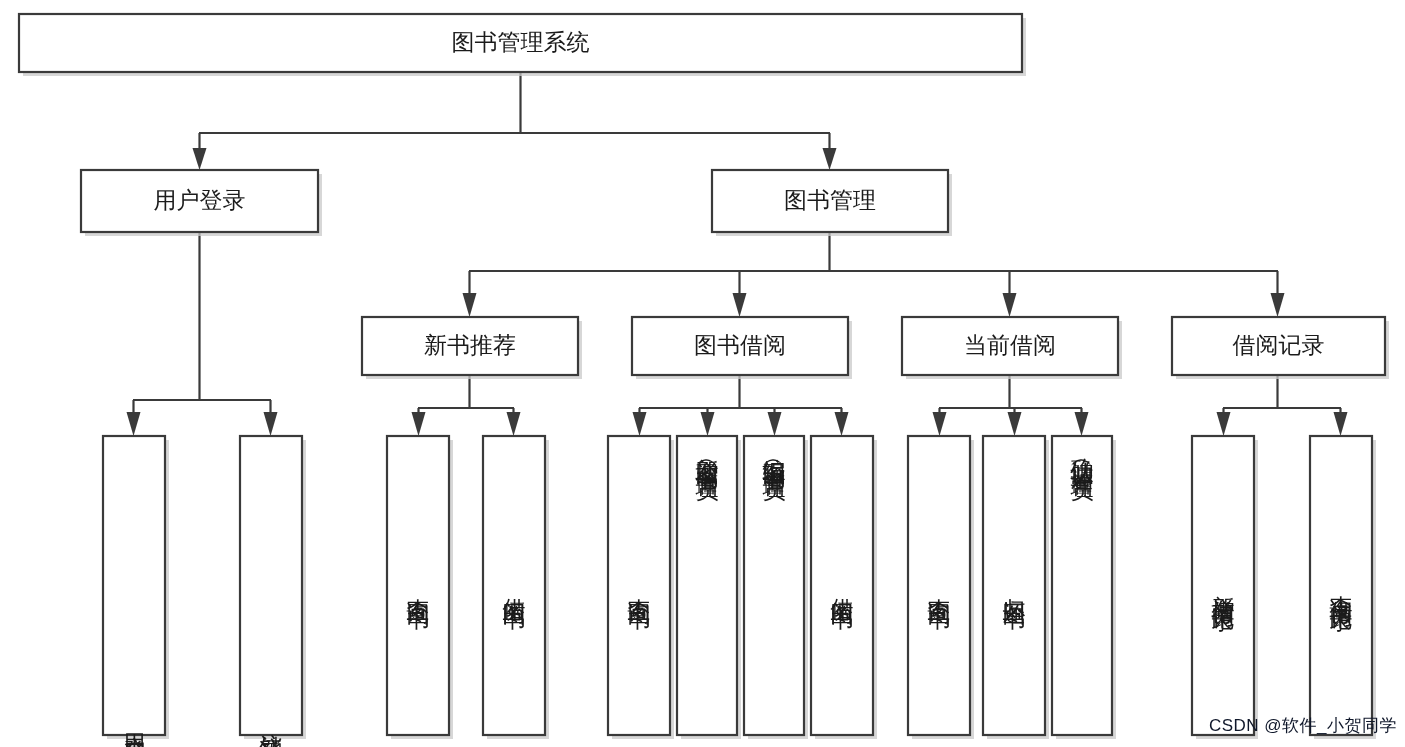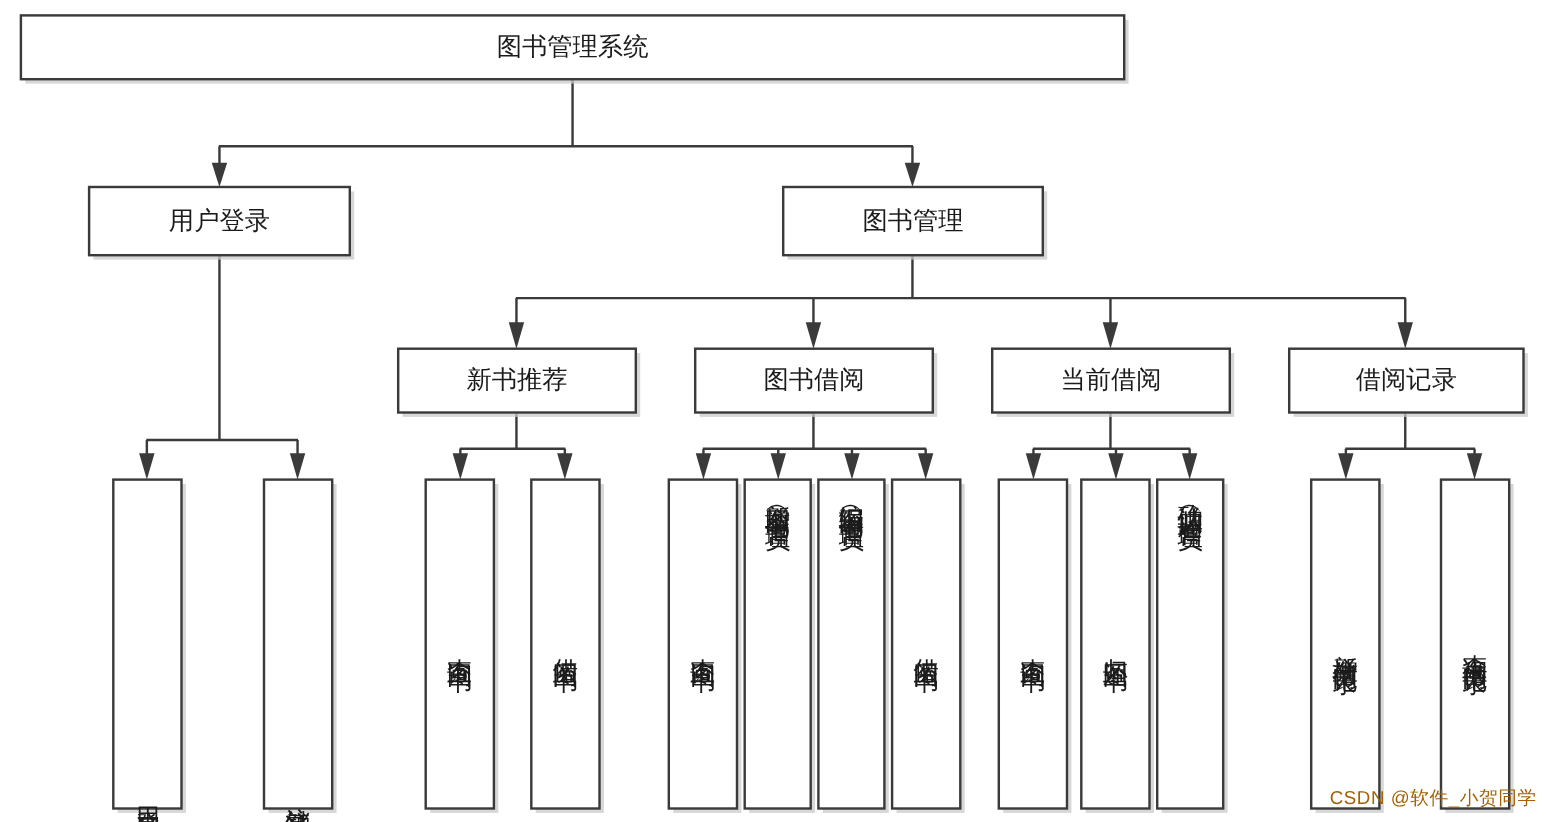--- a/index.html
+++ b/index.html
@@ -76,21 +76,21 @@
     color: #1b1b1b;
     letter-spacing: 3px;
     white-space: nowrap;
   }
   #watermark {
     position: absolute;
     right: 8px;
     bottom: 4px;
     font-family: "Liberation Sans", "DejaVu Sans", sans-serif;
     font-size: 17px;
-    color: #a16207;
+    color: #0f172a;
     letter-spacing: 0.5px;
     user-select: none;
     white-space: nowrap;
   }
 </style>
 </head>
 <body>
 
 <div id="diagram-root">
 

